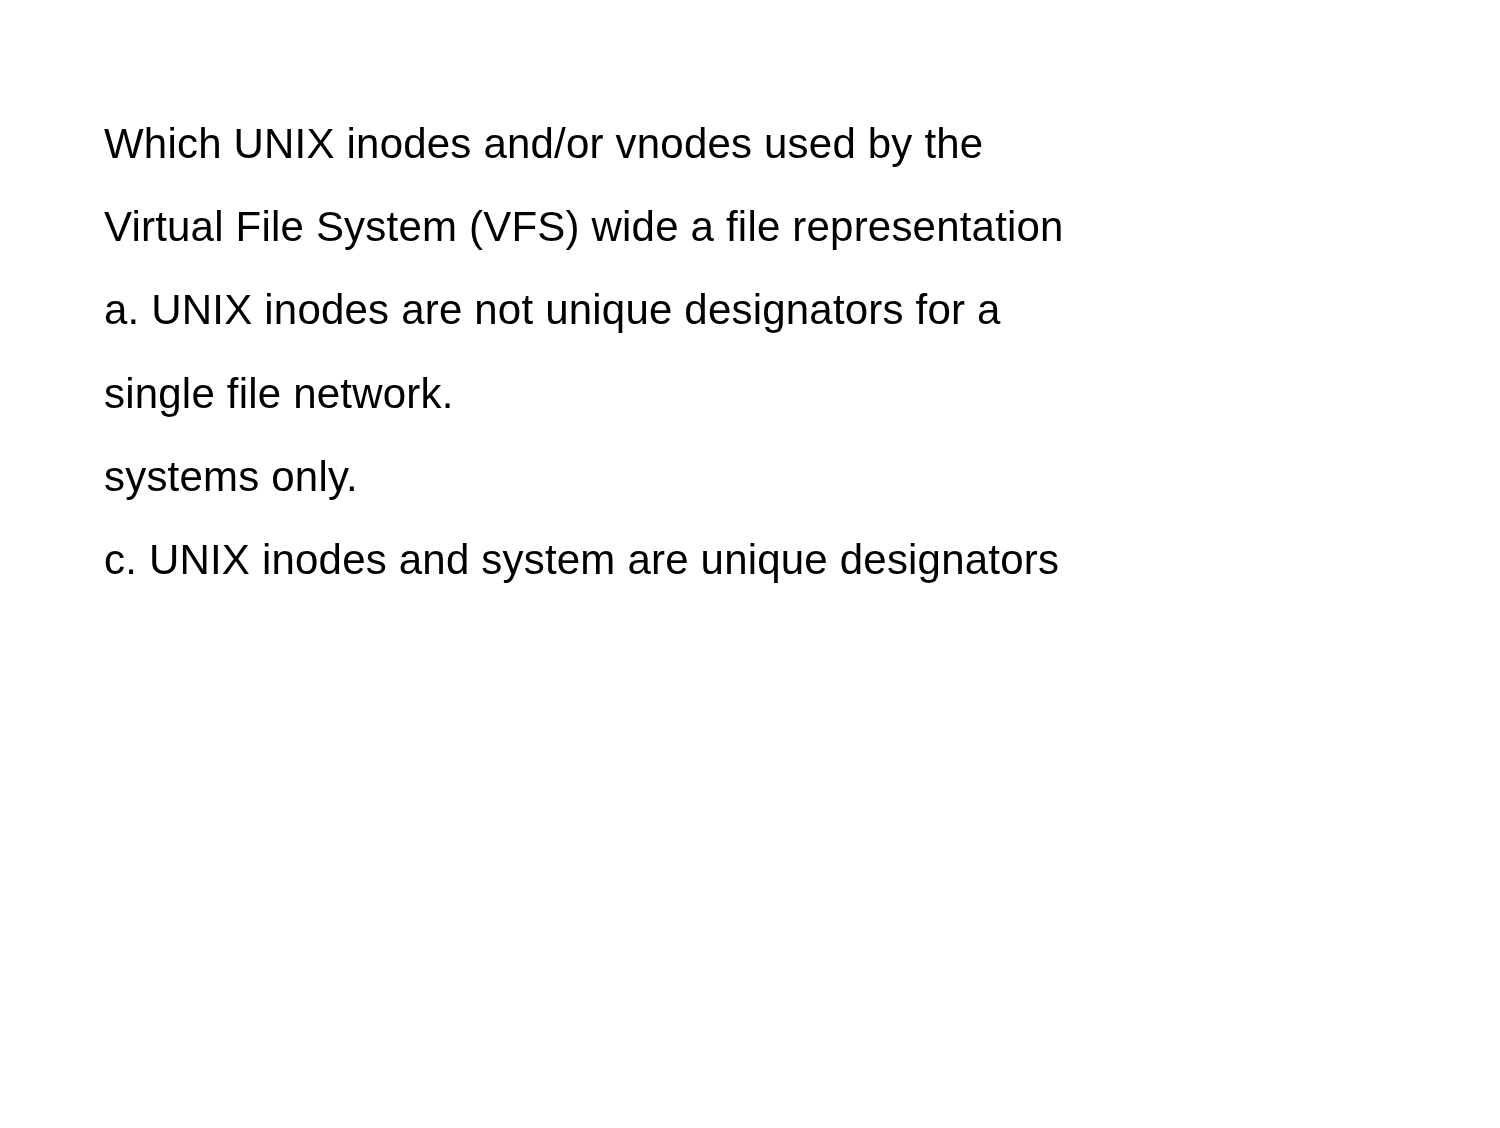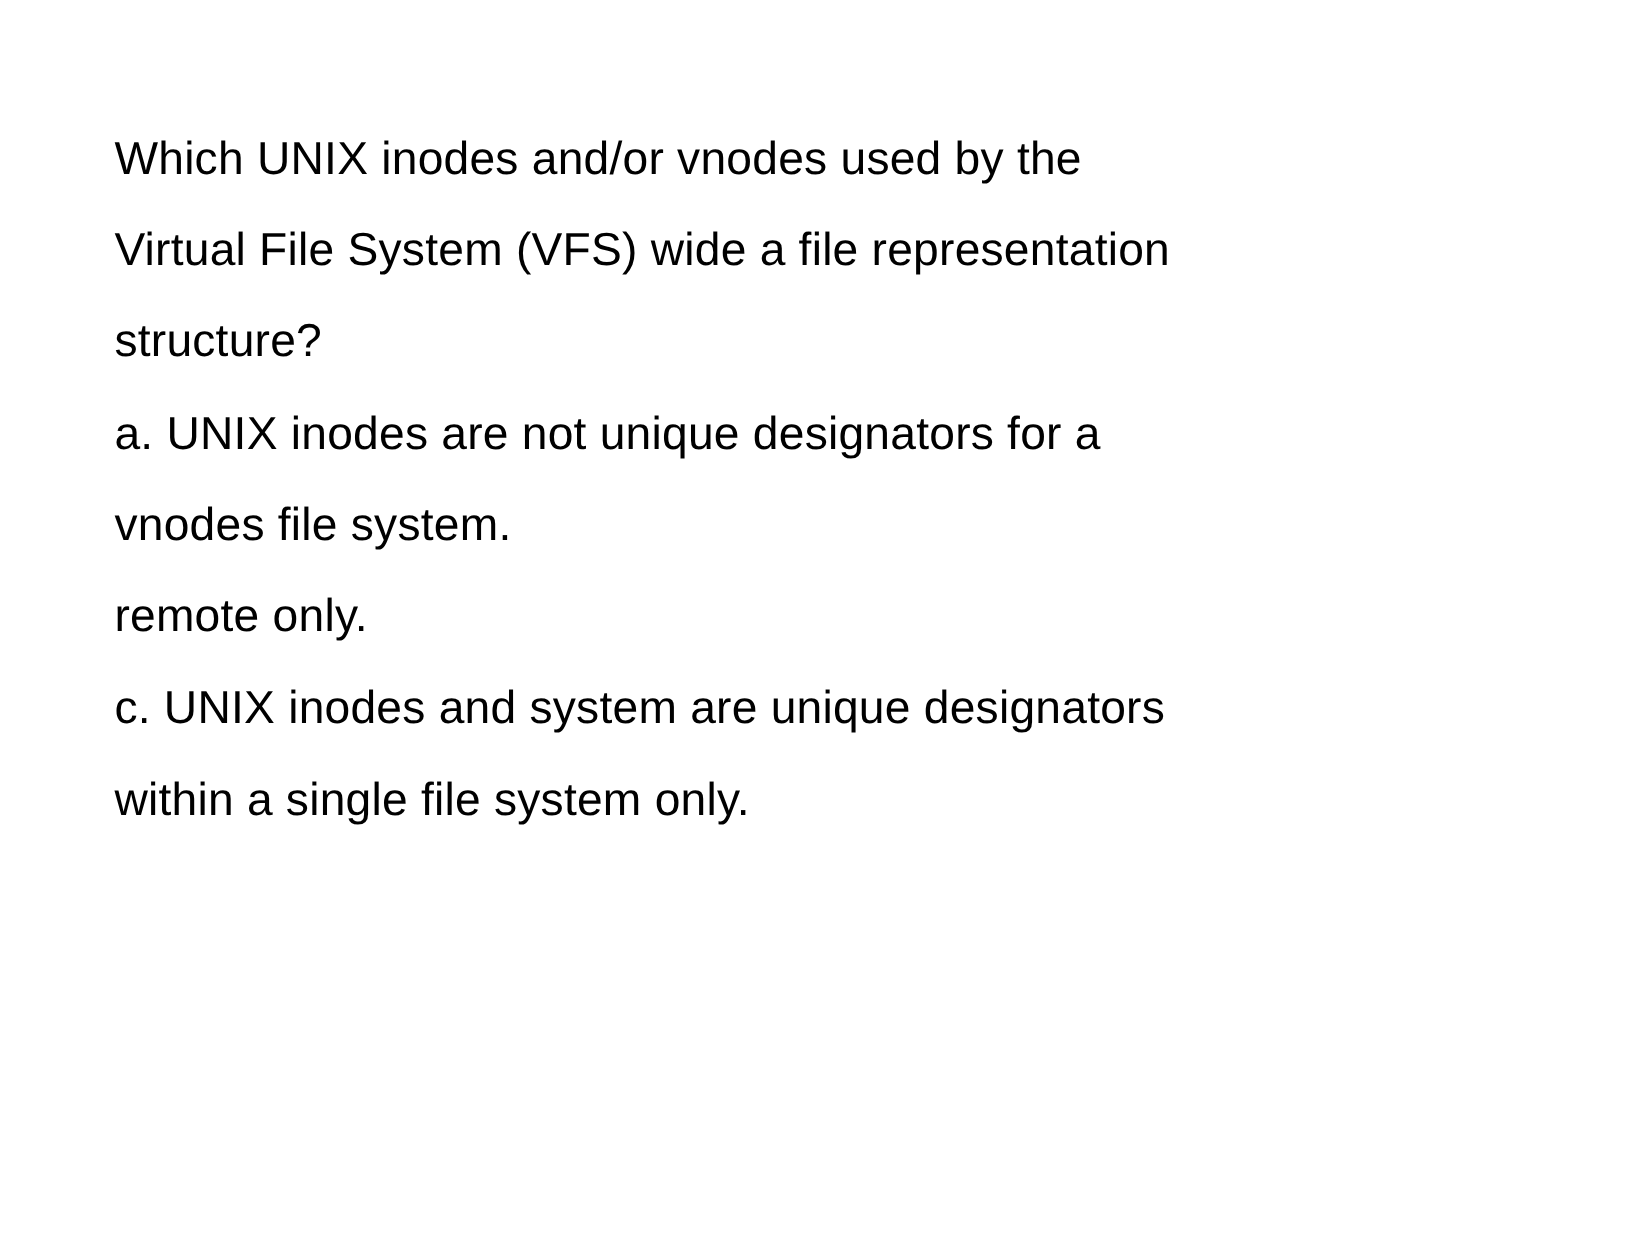--- a/index.html
+++ b/index.html
@@ -7,25 +7,23 @@
     .page { padding: 64px 60px 0 60px; }
     .line { font-size: 42px; line-height: 1.72; letter-spacing: 0.2px; }
   </style>
 </head>
 <body>
 
 <div class="page">
 
   <div class="line">Which UNIX inodes and/or vnodes used by the</div>
   <div class="line">Virtual File System (VFS) wide a file representation</div>
-  <div class="line">structure?</div>
 
 
   <div class="line">a. UNIX inodes are not unique designators for a</div>
-  <div class="line">vnodes file system.</div>
+  <div class="line">single file network.</div>
 
-  <div class="line">remote only.</div>
+  <div class="line">systems only.</div>
 
   <div class="line">c. UNIX inodes and system are unique designators</div>
-  <div class="line">within a single file system only.</div>
 
 
 </div>
 
 </body></html>

